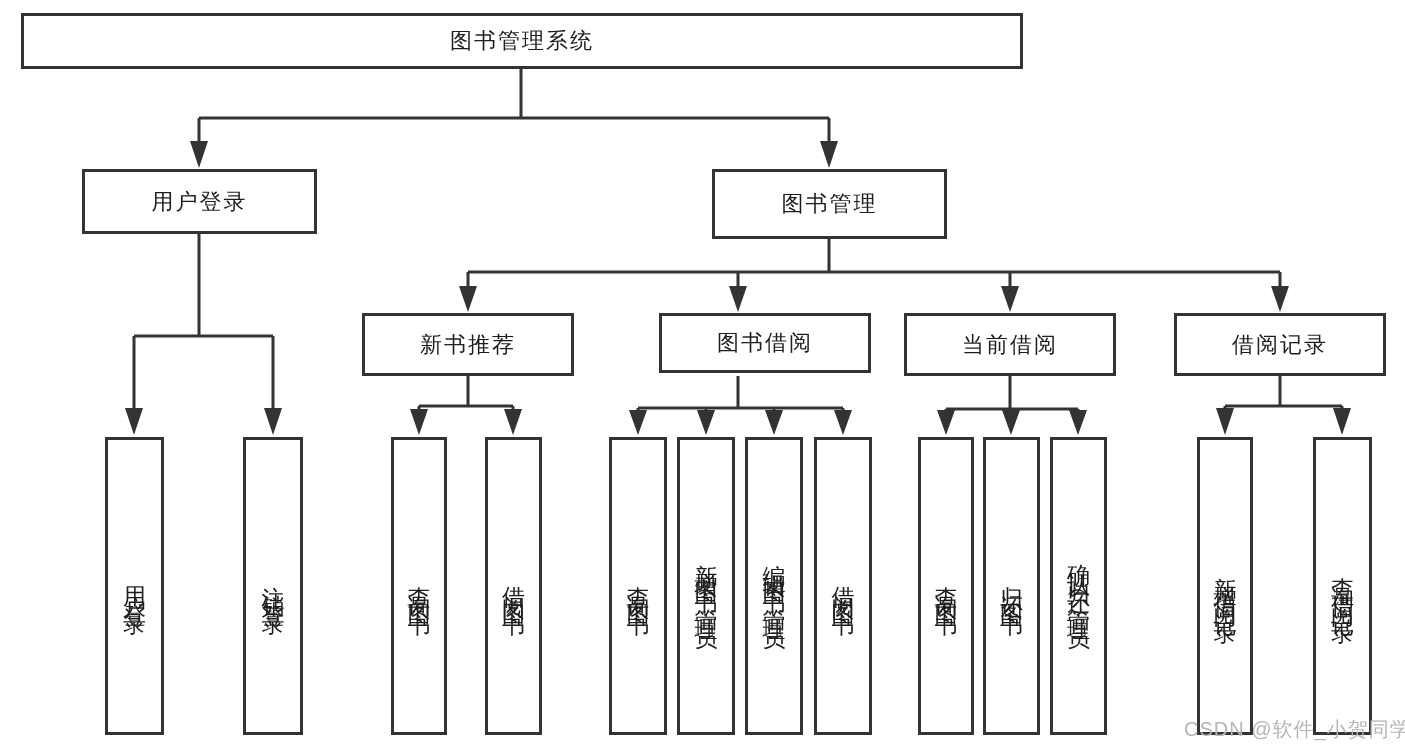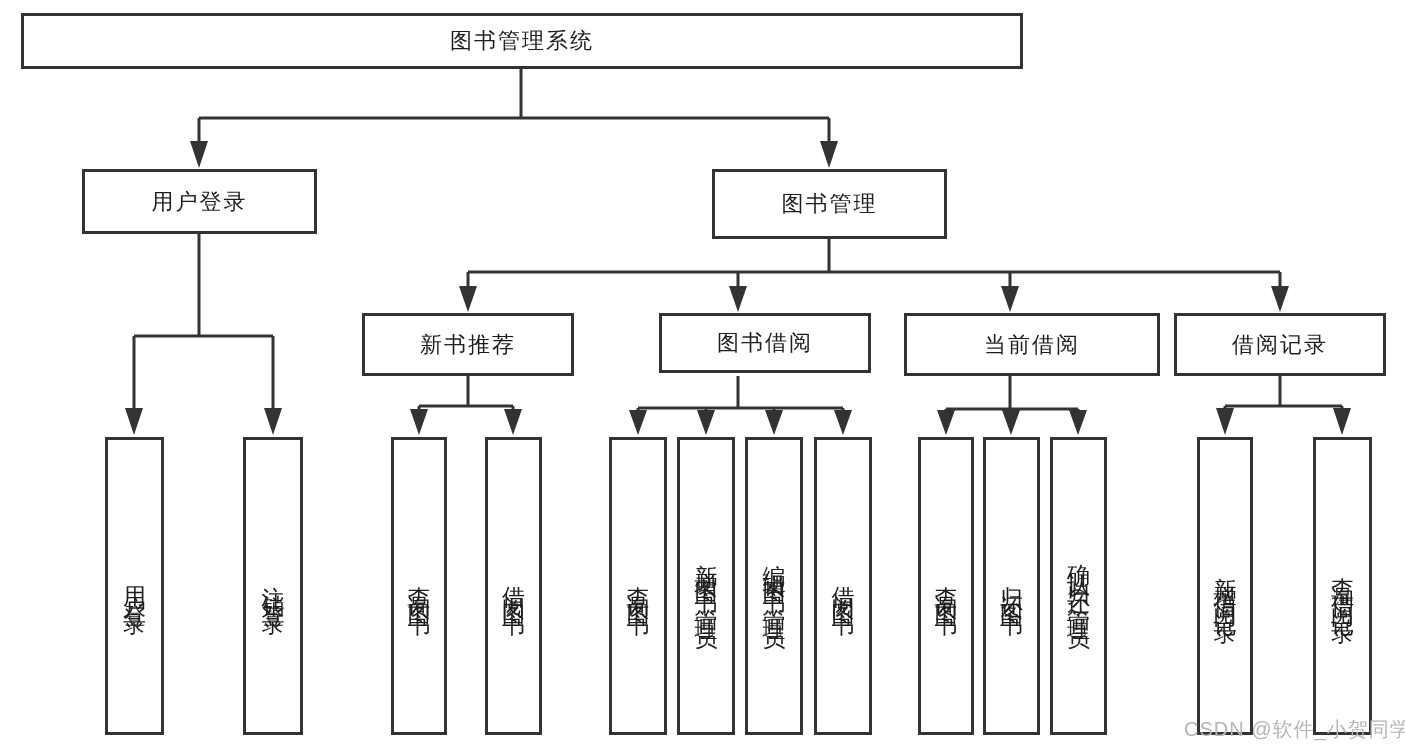--- a/index.html
+++ b/index.html
@@ -94,21 +94,21 @@
     </g>
   </svg>
 
   <div class="node" style="left:21px; top:13px; width:1002px; height:56px;">图书管理系统</div>
 
   <div class="node" style="left:82px; top:169px; width:235px; height:65px;">用户登录</div>
   <div class="node" style="left:712px; top:169px; width:235px; height:70px;">图书管理</div>
 
   <div class="node" style="left:362px; top:313px; width:212px; height:63px;">新书推荐</div>
   <div class="node" style="left:631px; top:313px; width:212px; height:60px;margin-left:28px;">图书借阅</div>
-  <div class="node" style="left:904px; top:313px; width:256px; height:63px;">当前借阅</div>
+  <div class="node" style="left:904px; top:313px; width:212px; height:63px;">当前借阅</div>
   <div class="node" style="left:1174px; top:313px; width:212px; height:63px;">借阅记录</div>
 
   <div class="node vnode" style="left:105px; top:437px; width:59px; height:298px;">用户登录</div>
   <div class="node vnode" style="left:243px; top:437px; width:60px; height:298px;">注销登录</div>
 
   <div class="node vnode" style="left:391px; top:437px; width:56px; height:298px;">查询图书</div>
   <div class="node vnode" style="left:485px; top:437px; width:57px; height:298px;">借阅图书</div>
 
   <div class="node vnode" style="left:609px; top:437px; width:58px; height:298px;">查询图书</div>
   <div class="node vnode" style="left:677px; top:437px; width:58px; height:298px;">新增图书（管理员）</div>

